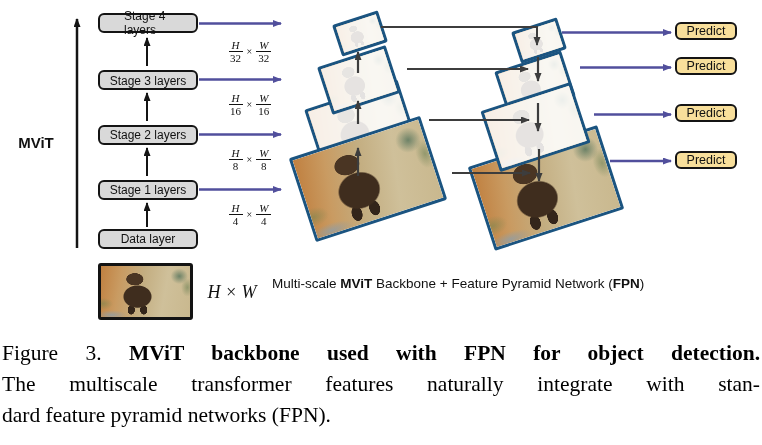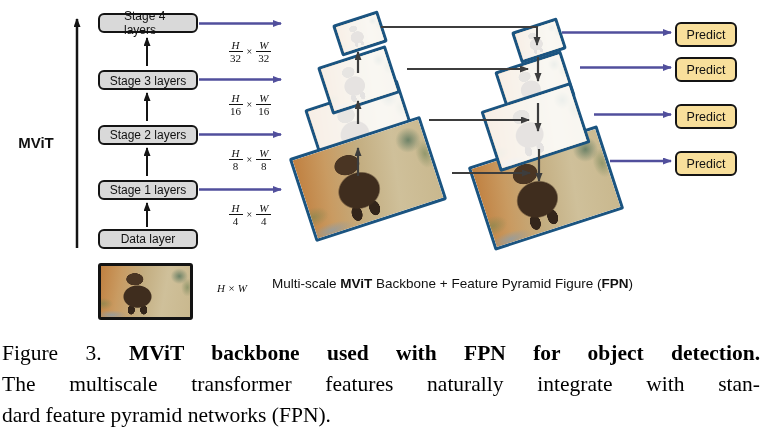--- a/index.html
+++ b/index.html
@@ -41,31 +41,31 @@
   .lt4{left:336px;top:17px;width:48px;height:33px;z-index:3;}
   .lt3{left:323px;top:55px;width:72px;height:50px;z-index:2;}
   .lt2{left:312px;top:93px;width:98px;height:66px;z-index:1;}
   .lt1{left:299px;top:135px;width:138px;height:88px;z-index:4;}
   
   .rt4{left:515px;top:24px;width:48px;height:33px;z-index:2;}
   .rt3{left:500px;top:60px;width:70px;height:48px;z-index:3;}
   .rt2{left:488px;top:95px;width:95px;height:64px;z-index:4;}
   .rt1{left:478px;top:144px;width:136px;height:88px;z-index:1;}
   
-  .predict{position:absolute;left:675px;width:62px;height:25px;box-sizing:border-box;
+  .predict{position:absolute;left:675px;width:62px;height:18px;box-sizing:border-box;
            background:#f8df9b;border:2px solid #141414;border-radius:6px;
-           display:flex;align-items:center;justify-content:center;font-size:12.5px;color:#111;z-index:5;}
+           display:flex;align-items:flex-start;justify-content:center;font-size:12.5px;color:#111;z-index:5;}
   .p-top0{top:22px;} .p-top1{top:57px;} .p-top2{top:104px;} .p-top3{top:151px;}
   
   .overlay{position:absolute;left:0;top:0;z-index:10;pointer-events:none;}
   
   .thumb{position:absolute;left:98px;top:263px;width:95px;height:57px;box-sizing:border-box;
          border:3px solid #131313;border-radius:3px;}
   .hw-label{position:absolute;left:203px;top:282px;width:58px;text-align:center;
-            font-family:"Liberation Serif",serif;font-style:italic;font-size:11px;color:#111;}
+            font-family:"Liberation Serif",serif;font-style:italic;font-size:18px;color:#111;}
   .subtitle{position:absolute;left:272px;top:276px;font-size:13.5px;color:#111;white-space:pre;}
   .subtitle b{font-weight:bold;}
   
   .caption{position:absolute;left:2px;top:338px;width:758px;
            font-family:"Liberation Serif",serif;font-size:21.5px;color:#000;line-height:31px;}
   .cap-line{white-space:pre-wrap;}
   .cap-just{text-align:justify;text-align-last:justify;}
   .cap-bold{font-weight:bold;margin-top:32px;}
 </style>
 </head>
@@ -220,21 +220,21 @@
     <line x1="539" y1="149" x2="539" y2="181" stroke="#3d3d3d" stroke-width="2.2" marker-end="url(#mGr)"></line>
 
     <line x1="562" y1="32.5" x2="671" y2="32.5" stroke="#514f9c" stroke-width="2.4" marker-end="url(#mPu)"></line>
     <line x1="580" y1="67.5" x2="671" y2="67.5" stroke="#514f9c" stroke-width="2.4" marker-end="url(#mPu)"></line>
     <line x1="594" y1="114.5" x2="671" y2="114.5" stroke="#514f9c" stroke-width="2.4" marker-end="url(#mPu)"></line>
     <line x1="610" y1="161" x2="671" y2="161" stroke="#514f9c" stroke-width="2.4" marker-end="url(#mPu)"></line>
   </svg>
 
   <div class="thumb bearbg"></div>
   <div class="hw-label">H × W</div>
-  <div class="subtitle"><span>Multi-scale </span><b>MViT</b><span> Backbone + Feature Pyramid Figure (</span><b>FPN</b><span>)</span></div>
+  <div class="subtitle"><span>Multi-scale </span><b>MViT</b><span> Backbone + Feature Pyramid Network (</span><b>FPN</b><span>)</span></div>
 
   <div class="caption">
     <div class="cap-line cap-just"><span>Figure 3. </span><span class="cap-bold">MViT backbone used with FPN for object detection.</span></div>
     <div class="cap-line cap-just">The multiscale transformer features naturally integrate with stan-</div>
     <div class="cap-line">dard feature pyramid networks (FPN).</div>
   </div>
 
 </div>
 
 </body></html>

